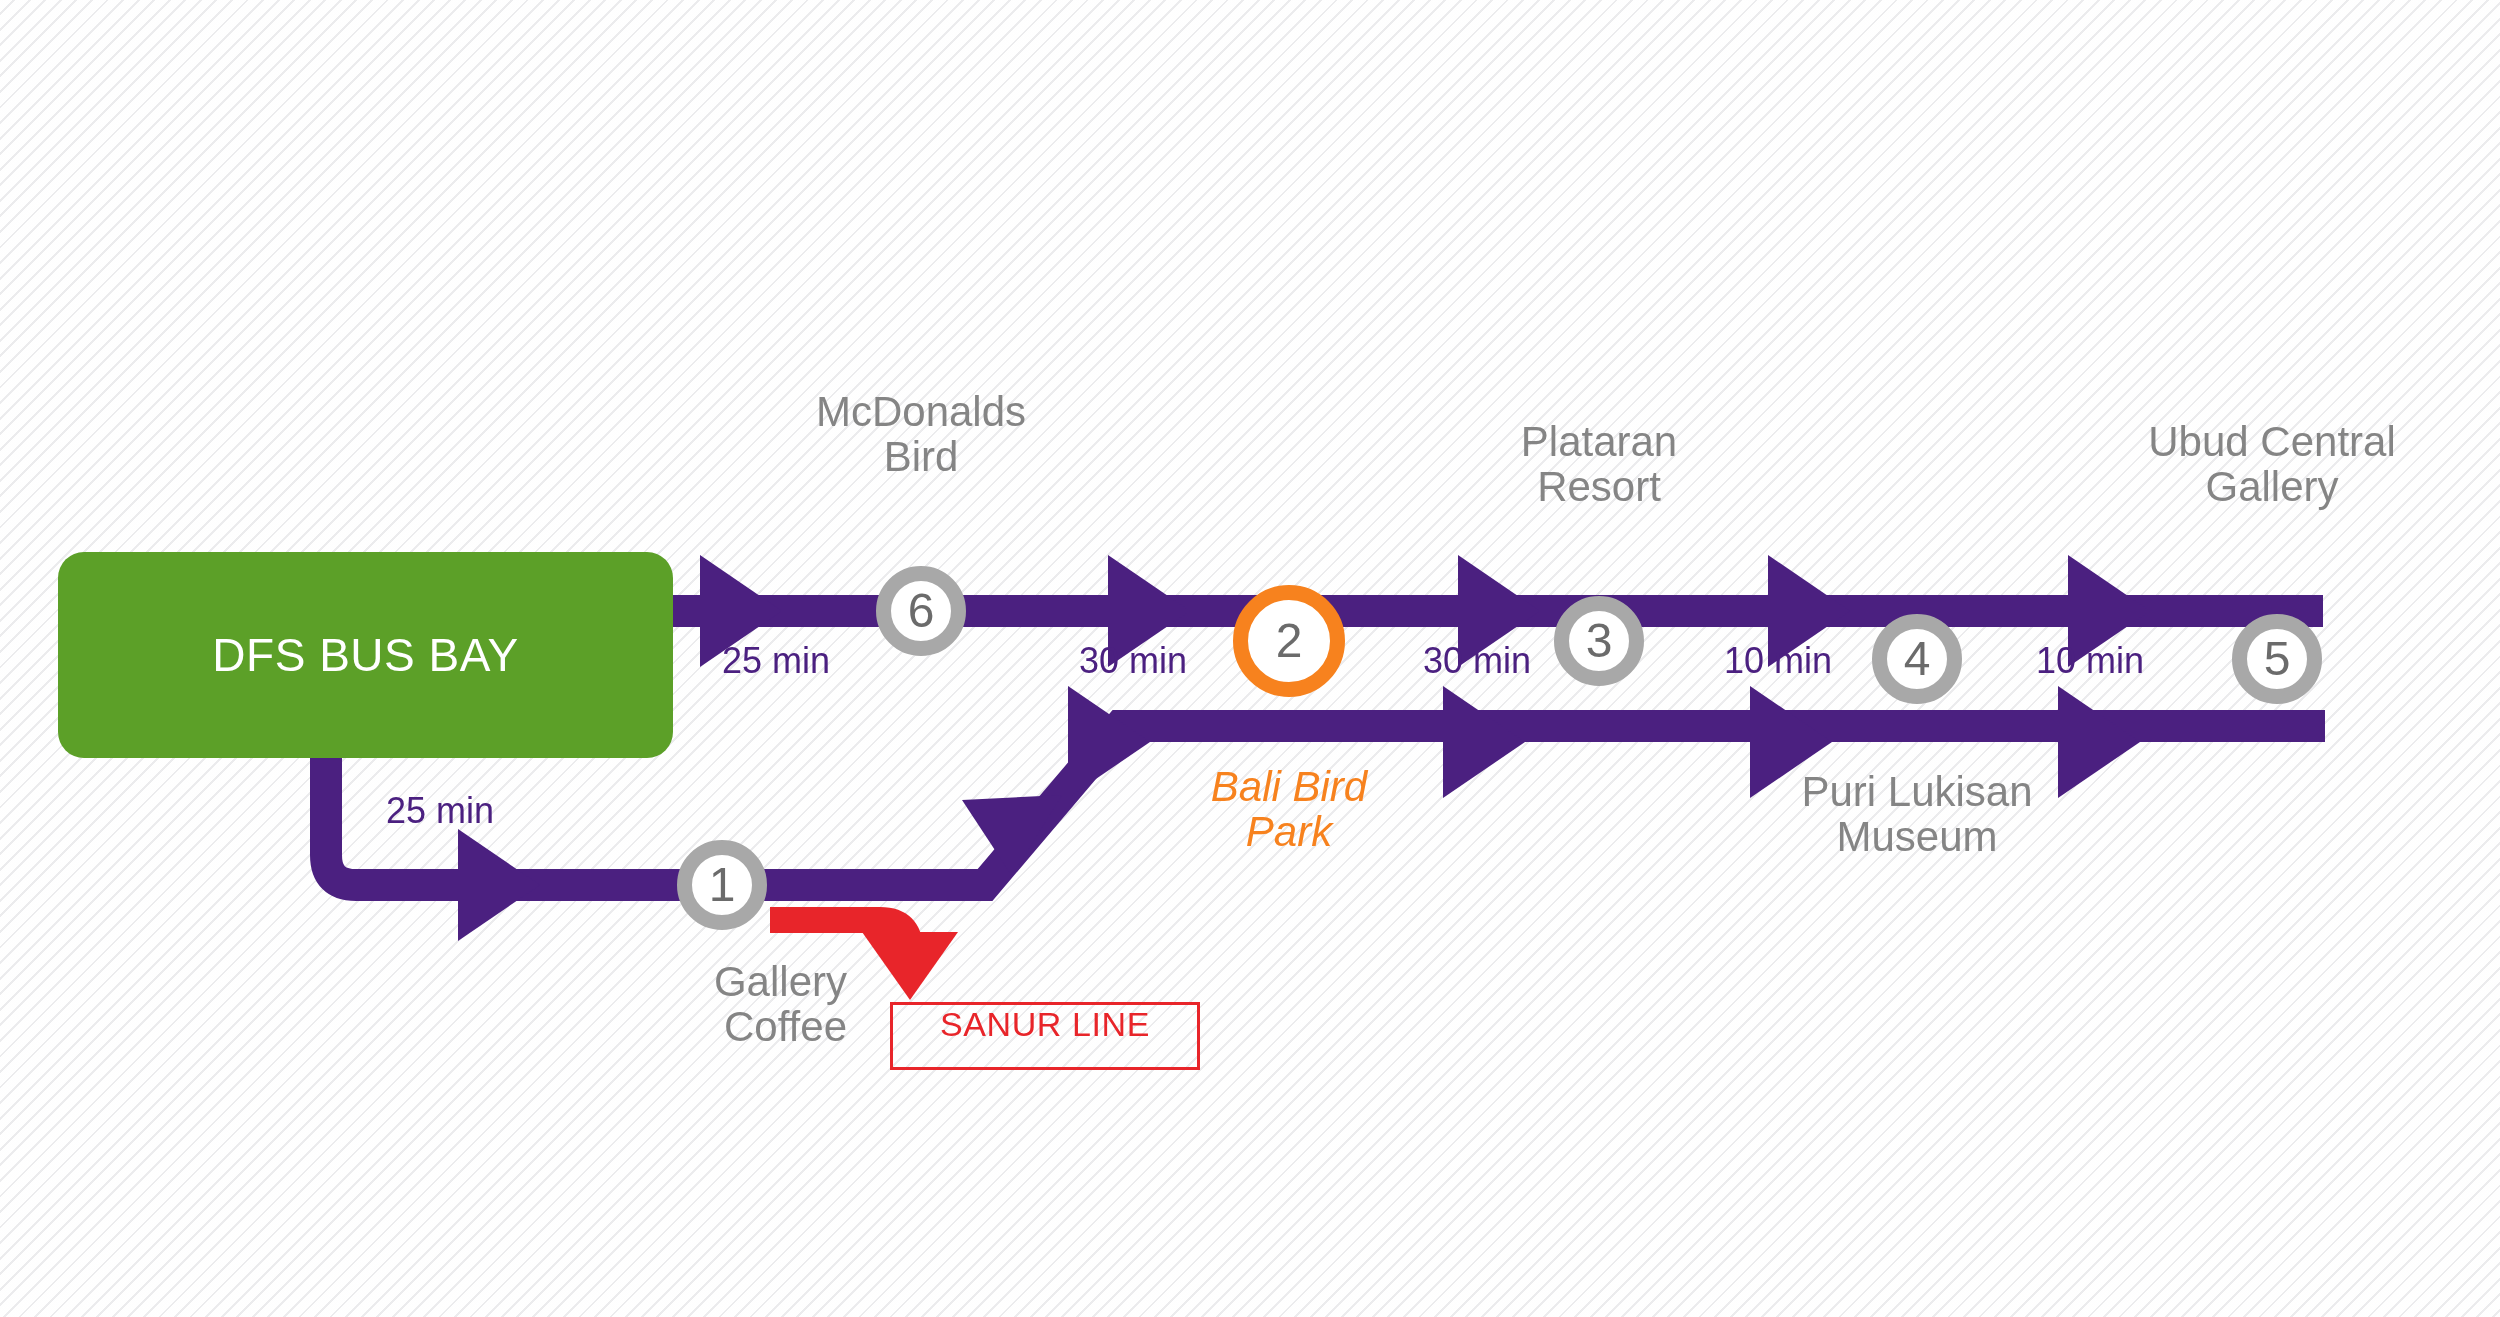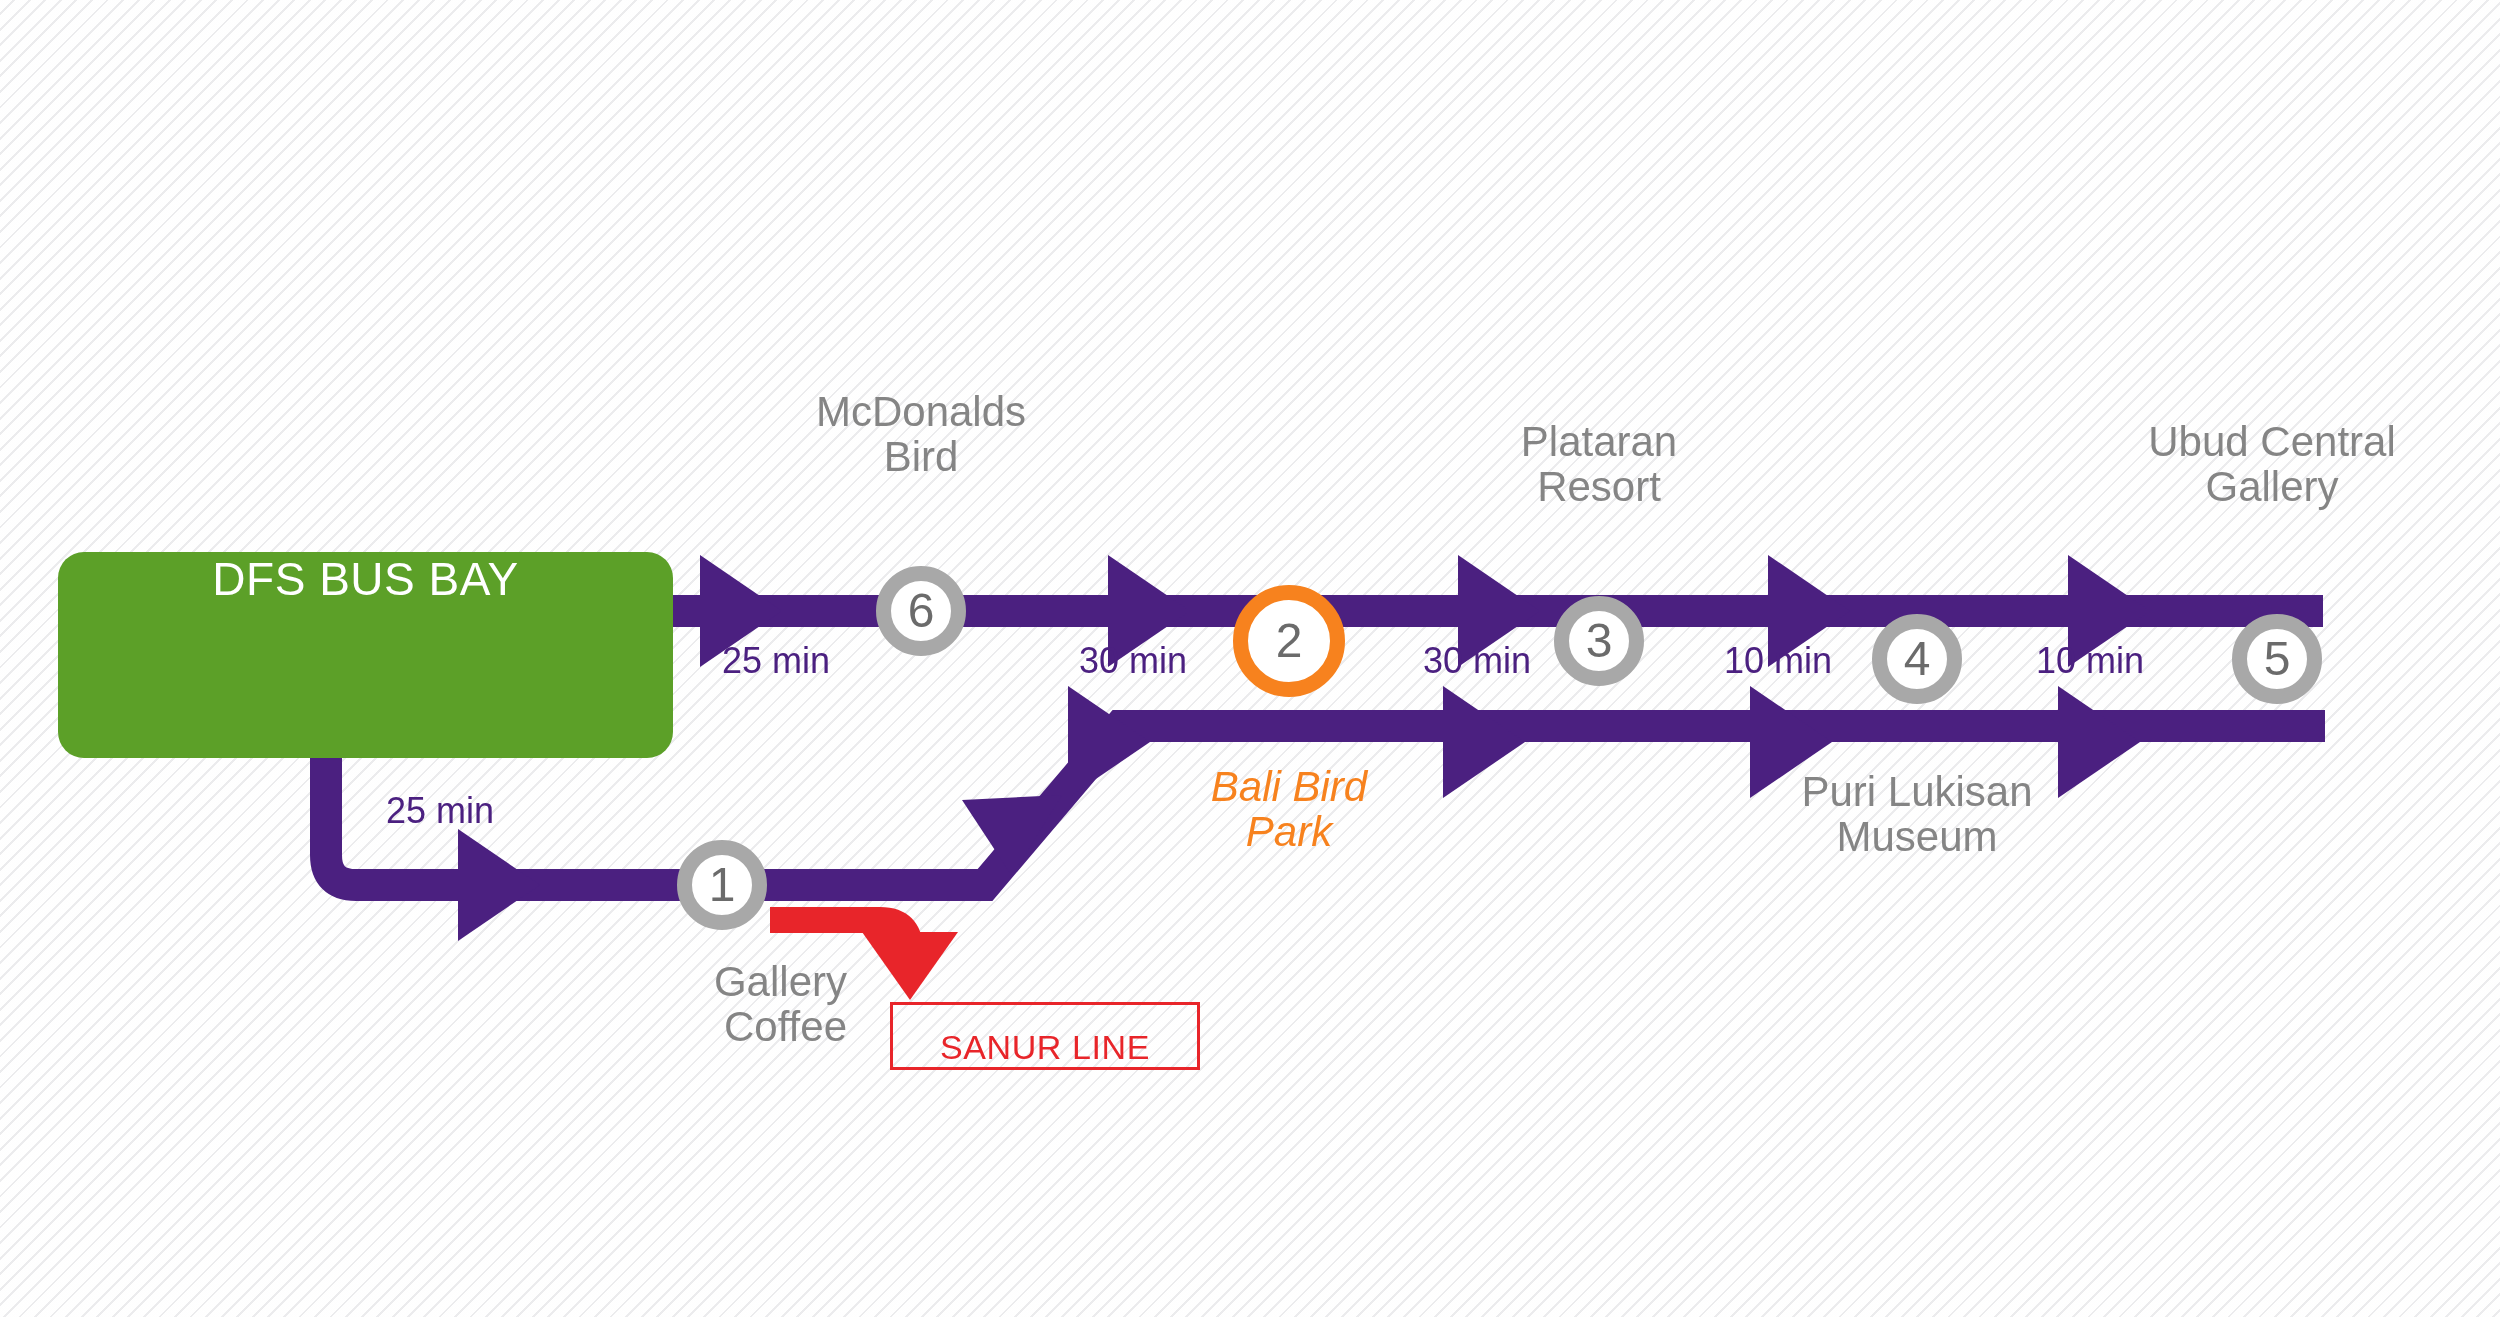--- a/index.html
+++ b/index.html
@@ -36,20 +36,21 @@
     width: 2500px;
     height: 1317px;
     pointer-events: none;
   }
   .layer > * { pointer-events: auto; }
 
   
   .terminal-box {
     position: absolute;
     display: flex;
+    align-items: center;
     justify-content: center;
     background: #5CA028;
     border-radius: 26px;
     box-sizing: border-box;
   }
   .terminal-box .terminal-label {
     color: #ffffff;
     font-size: 46px;
     letter-spacing: 0.5px;
     white-space: nowrap;
@@ -94,21 +95,21 @@
   }
 
   
   .line-tag {
     position: absolute;
     border: 3px solid #E8252A;
     color: #E8252A;
     font-size: 34px;
     letter-spacing: 0.6px;
     display: flex;
-    align-items: flex-end;
+    align-items: flex-start;
     justify-content: center;
     background: transparent;
     box-sizing: border-box;
     white-space: nowrap;
   }
 </style>
 </head>
 <body>
 
 <div id="canvas">

